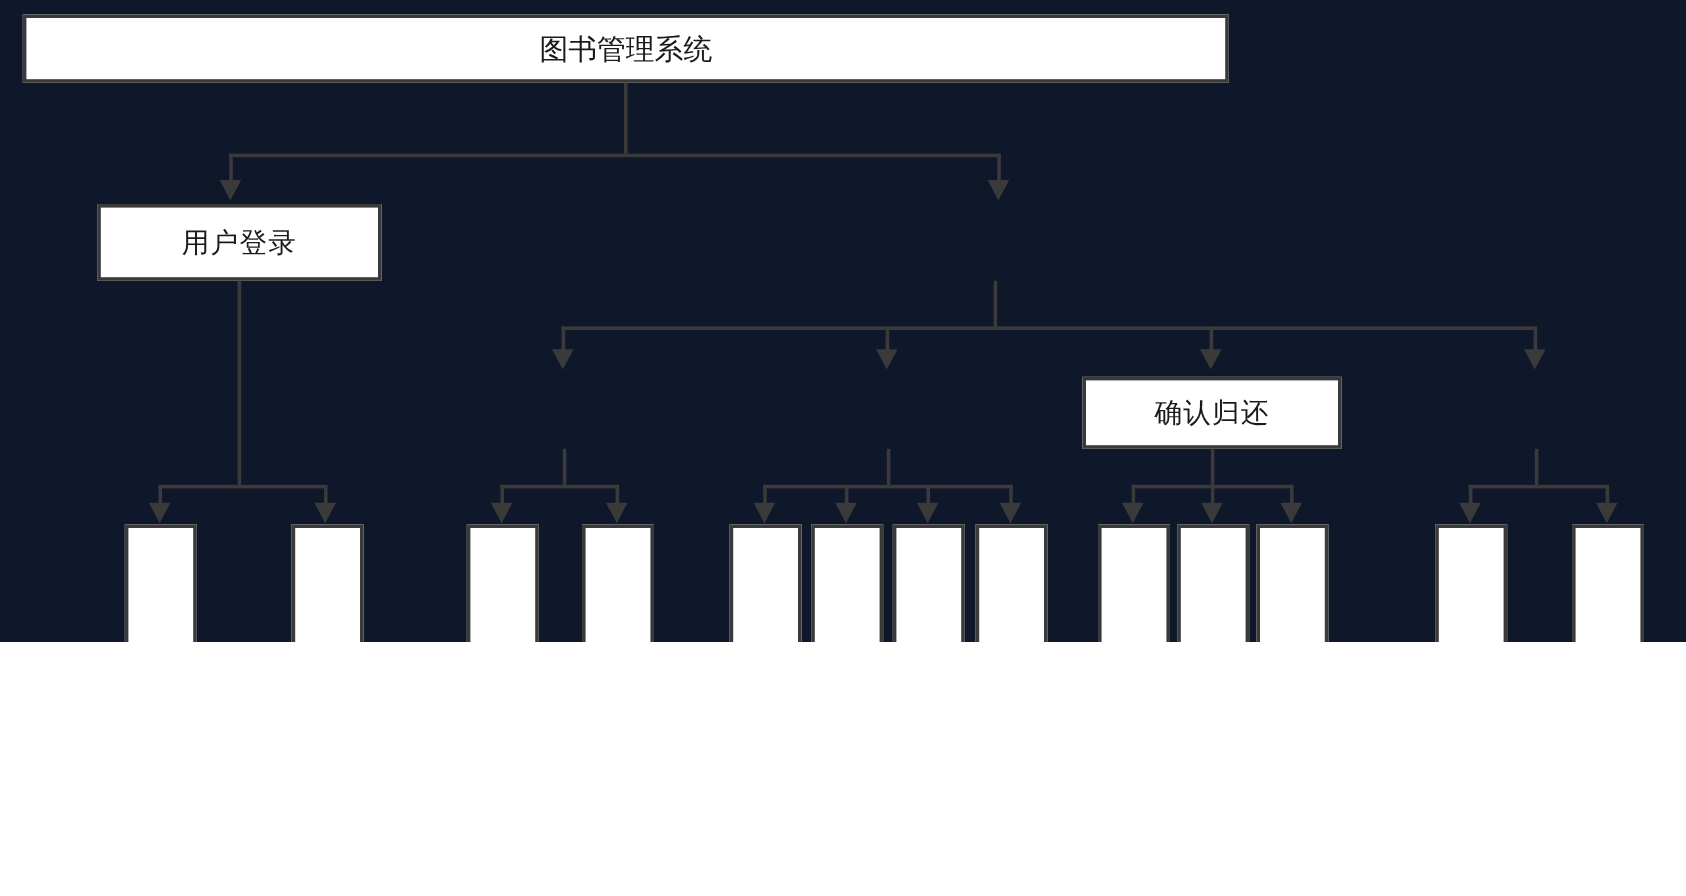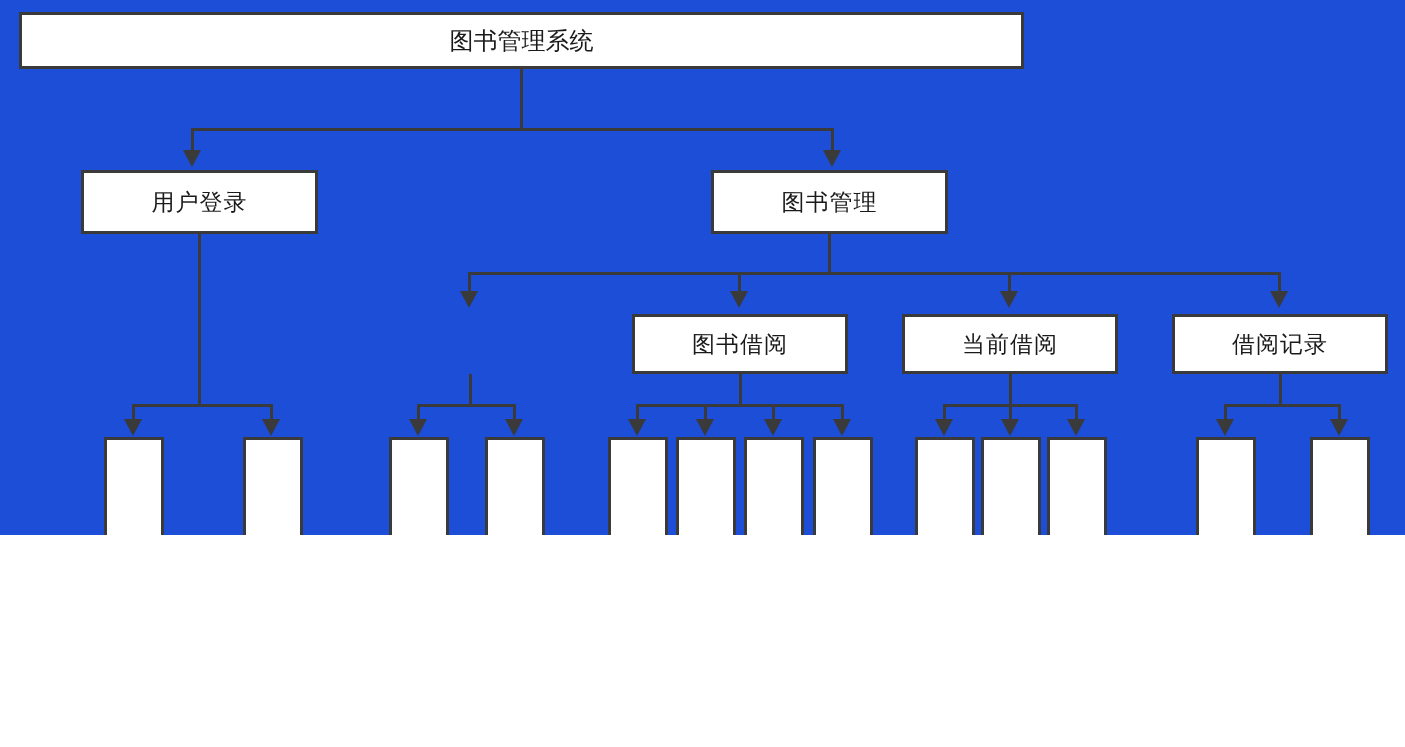--- a/index.html
+++ b/index.html
@@ -7,21 +7,21 @@
     padding: 0;
     background: #ffffff;
   }
   body {
     font-family: "DejaVu Sans", "Liberation Sans", sans-serif;
   }
   #canvas {
     position: relative;
     width: 1405px;
     height: 535px;
-    background: #1d4ed8;
+    background: #0f172a;
     overflow: hidden;
   }
   
   .node {
     position: absolute;
     box-sizing: border-box;
     background: #ffffff;
     border: 3px solid #3a3a3a;
     display: flex;
     align-items: center;
@@ -94,50 +94,41 @@
   <div class="ln h" style="left:191px; top:128px; width:643px;"></div>
 
   <div class="ln v" style="left:191px; top:128px; height:24px;"></div>
   <div class="arrow" style="left:183px; top:150px;"></div>
   <div class="ln v" style="left:831px; top:128px; height:24px;"></div>
   <div class="arrow" style="left:823px; top:150px;"></div>
 
   <div class="node h" style="left:81px; top:170px; width:237px; height:64px;">
     <span>用户登录</span>
   </div>
-  <div class="node h" style="left:711px; top:170px; width:237px; height:64px;">
-    <span>图书管理</span>
-  </div>
 
   <div class="ln v" style="left:198px; top:234px; height:172px;"></div>
   <div class="ln h" style="left:132px; top:404px; width:138px;"></div>
   <div class="ln v" style="left:132px; top:404px; height:16px;"></div>
   <div class="arrow" style="left:124px; top:419px;"></div>
   <div class="ln v" style="left:270px; top:404px; height:16px;"></div>
   <div class="arrow" style="left:262px; top:419px;"></div>
 
   <div class="ln v" style="left:828px; top:234px; height:40px;"></div>
   <div class="ln h" style="left:468px; top:272px; width:812px;"></div>
   <div class="ln v" style="left:468px; top:272px; height:20px;"></div>
   <div class="arrow" style="left:460px; top:291px;"></div>
   <div class="ln v" style="left:738px; top:272px; height:20px;"></div>
   <div class="arrow" style="left:730px; top:291px;"></div>
   <div class="ln v" style="left:1008px; top:272px; height:20px;"></div>
   <div class="arrow" style="left:1000px; top:291px;"></div>
   <div class="ln v" style="left:1278px; top:272px; height:20px;"></div>
   <div class="arrow" style="left:1270px; top:291px;"></div>
 
-  <div class="node h" style="left:632px; top:314px; width:216px; height:60px;">
-    <span>图书借阅</span>
-  </div>
   <div class="node h" style="left:902px; top:314px; width:216px; height:60px;">
-    <span>当前借阅</span>
-  </div>
-  <div class="node h" style="left:1172px; top:314px; width:216px; height:60px;">
-    <span>借阅记录</span>
+    <span>确认归还</span>
   </div>
 
   <div class="ln v" style="left:469px; top:374px; height:32px;"></div>
   <div class="ln h" style="left:417px; top:404px; width:98px;"></div>
   <div class="ln v" style="left:417px; top:404px; height:16px;"></div>
   <div class="arrow" style="left:409px; top:419px;"></div>
   <div class="ln v" style="left:513px; top:404px; height:16px;"></div>
   <div class="arrow" style="left:505px; top:419px;"></div>
 
   <div class="ln v" style="left:739px; top:374px; height:32px;"></div>

